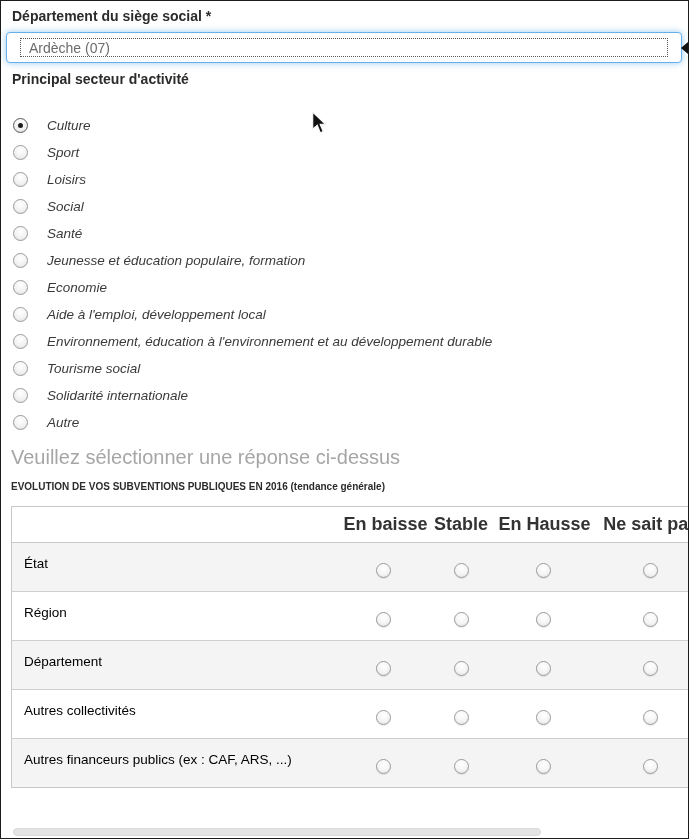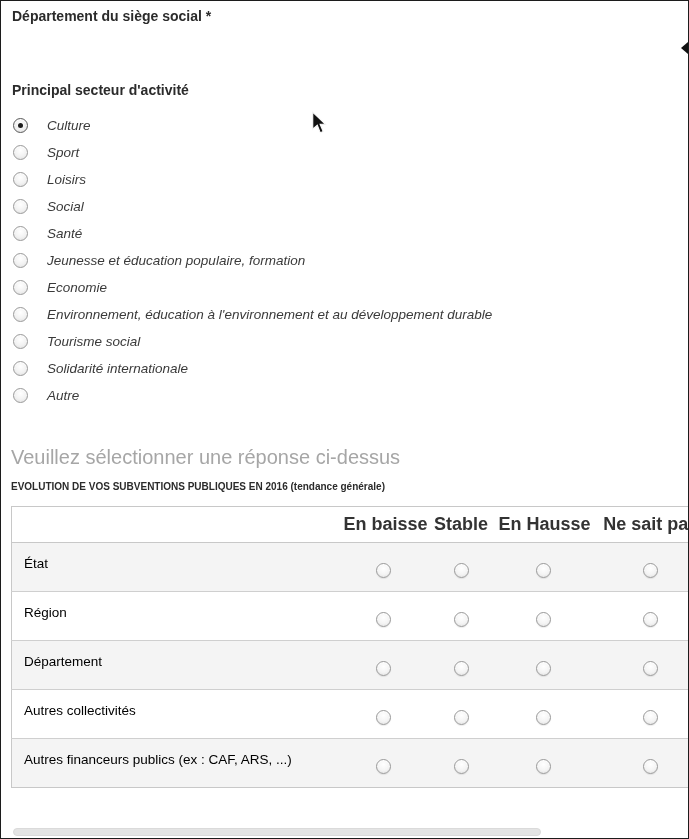--- a/index.html
+++ b/index.html
@@ -12,21 +12,21 @@
     background:#fff;
     border:1px solid #1c1c1c;
     overflow:hidden;
   }
 
   .field-label {
     position:absolute; left:11px;
     font-size:14px; font-weight:bold; color:#2b2b2b;
   }
   .label-department { top:7px; }
-  .label-sector { top:81px; }
+  .label-sector { top:70px; }
 
   
   .select-input {
     position:absolute; top:31px; left:5px;
     width:676px; height:31px;
     background:#fff;
     border:1px solid #66afe9;
     border-radius:4px;
     box-shadow:0 0 7px rgba(102,175,233,.65);
   }
@@ -155,20 +155,23 @@
     border-right:7px solid #111;
   }
 </style>
 </head>
 <body>
 
 <div class="page">
 
   <div class="field-label label-department">Département du siège social *</div>
 
+  <div class="select-input">
+    <div class="select-inner">Ardèche (07)</div>
+  </div>
 
   <div class="field-label label-sector">Principal secteur d'activité</div>
 
   <ul class="radio-list">
     <li class="radio-item checked">
       <span class="radio-icon"></span>
       <span class="radio-text">Culture</span>
       </li>
     <li class="radio-item">
       <span class="radio-icon"></span>
@@ -186,20 +189,24 @@
       <span class="radio-icon"></span>
       <span class="radio-text">Santé</span>
       </li>
     <li class="radio-item">
       <span class="radio-icon"></span>
       <span class="radio-text">Jeunesse et éducation populaire, formation</span>
       </li>
     <li class="radio-item">
       <span class="radio-icon"></span>
       <span class="radio-text">Economie</span>
+      </li>
+    <li class="radio-item">
+      <span class="radio-icon"></span>
+      <span class="radio-text">Aide à l'emploi, développement local</span>
       </li>
     <li class="radio-item">
       <span class="radio-icon"></span>
       <span class="radio-text">Environnement, éducation à l'environnement et au développement durable</span>
       </li>
     <li class="radio-item">
       <span class="radio-icon"></span>
       <span class="radio-text">Tourisme social</span>
       </li>
     <li class="radio-item">

